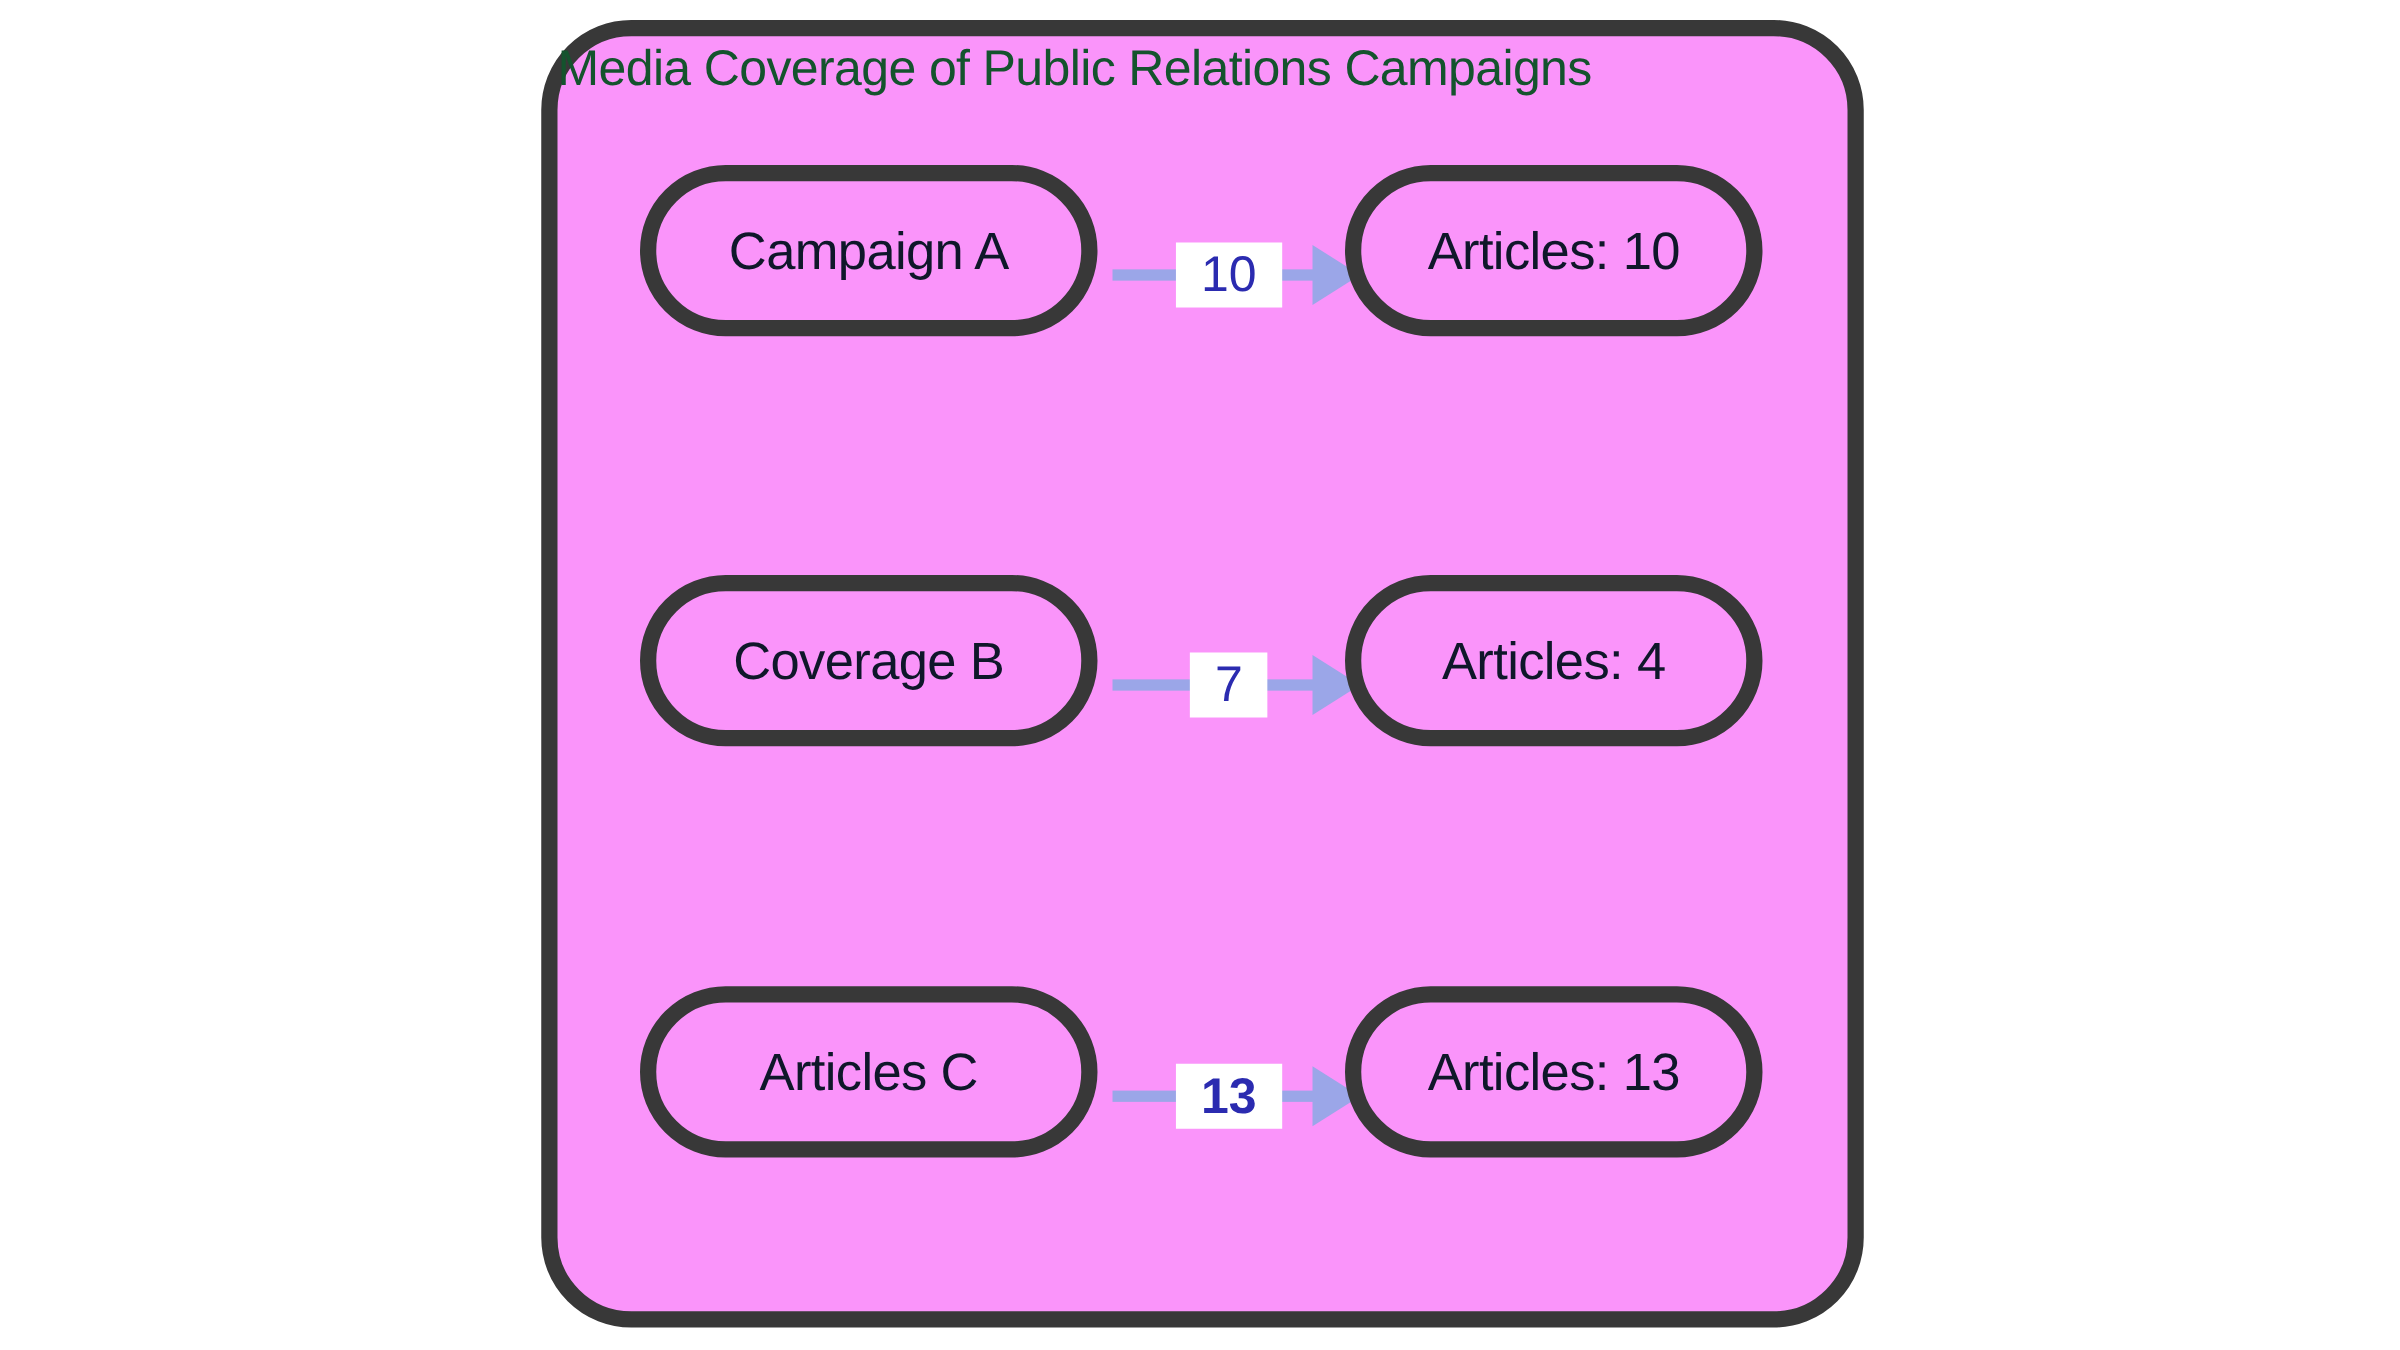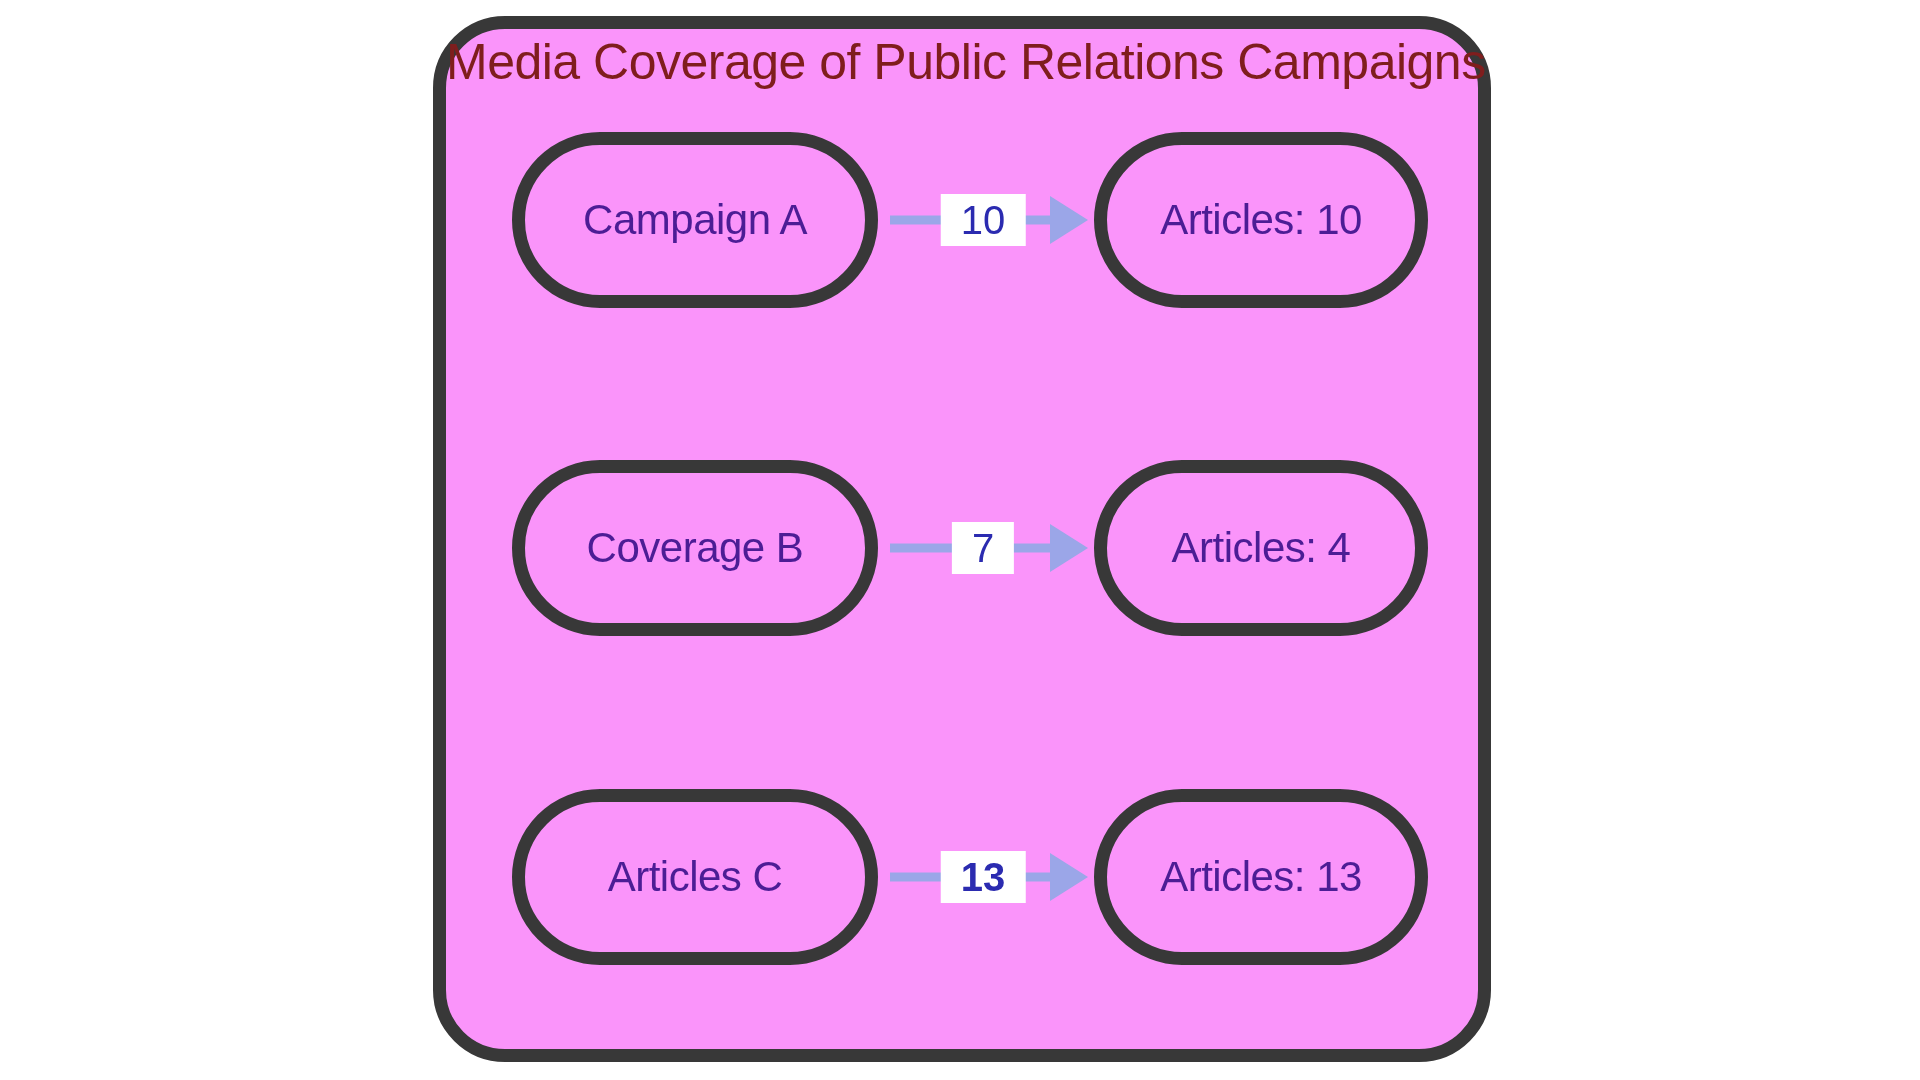--- a/index.html
+++ b/index.html
@@ -20,41 +20,41 @@
     width: 1058px; height: 1046px;
     background: #FA94FA;
     border: 13px solid #383838;
     border-radius: 72px;
   }
   .diagram-title {
     position: absolute;
     top: 4px; left: 0;
     width: 100%;
     text-align: left;
-    font-size: 50px;
+    font-size: 40px;
     letter-spacing: -0.5px;
-    color: #7f1d1d;
+    color: #14532d;
     white-space: nowrap;
   }
   .node {
     position: absolute;
-    height: 176px;
+    height: 137px;
     background: #FA94FA;
     border: 13px solid #383838;
     border-radius: 88px;
     display: flex;
     align-items: center;
     justify-content: center;
     font-size: 42px;
     letter-spacing: -0.5px;
-    color: #4c1d95;
+    color: #0f172a;
     white-space: nowrap;
   }
   .node.campaign { left: 66px;  width: 366px; }
-  .node.articles { left: 648px; width: 334px; }
+  .node.articles { left: 630px; width: 334px; }
   .row-1 .node { top: 103px; }
   .row-2 .node { top: 431px; }
   .row-3 .node { top: 760px; }
 
   .edge {
     position: absolute;
     left: 444px;
     width: 198px;
     height: 52px;
   }

